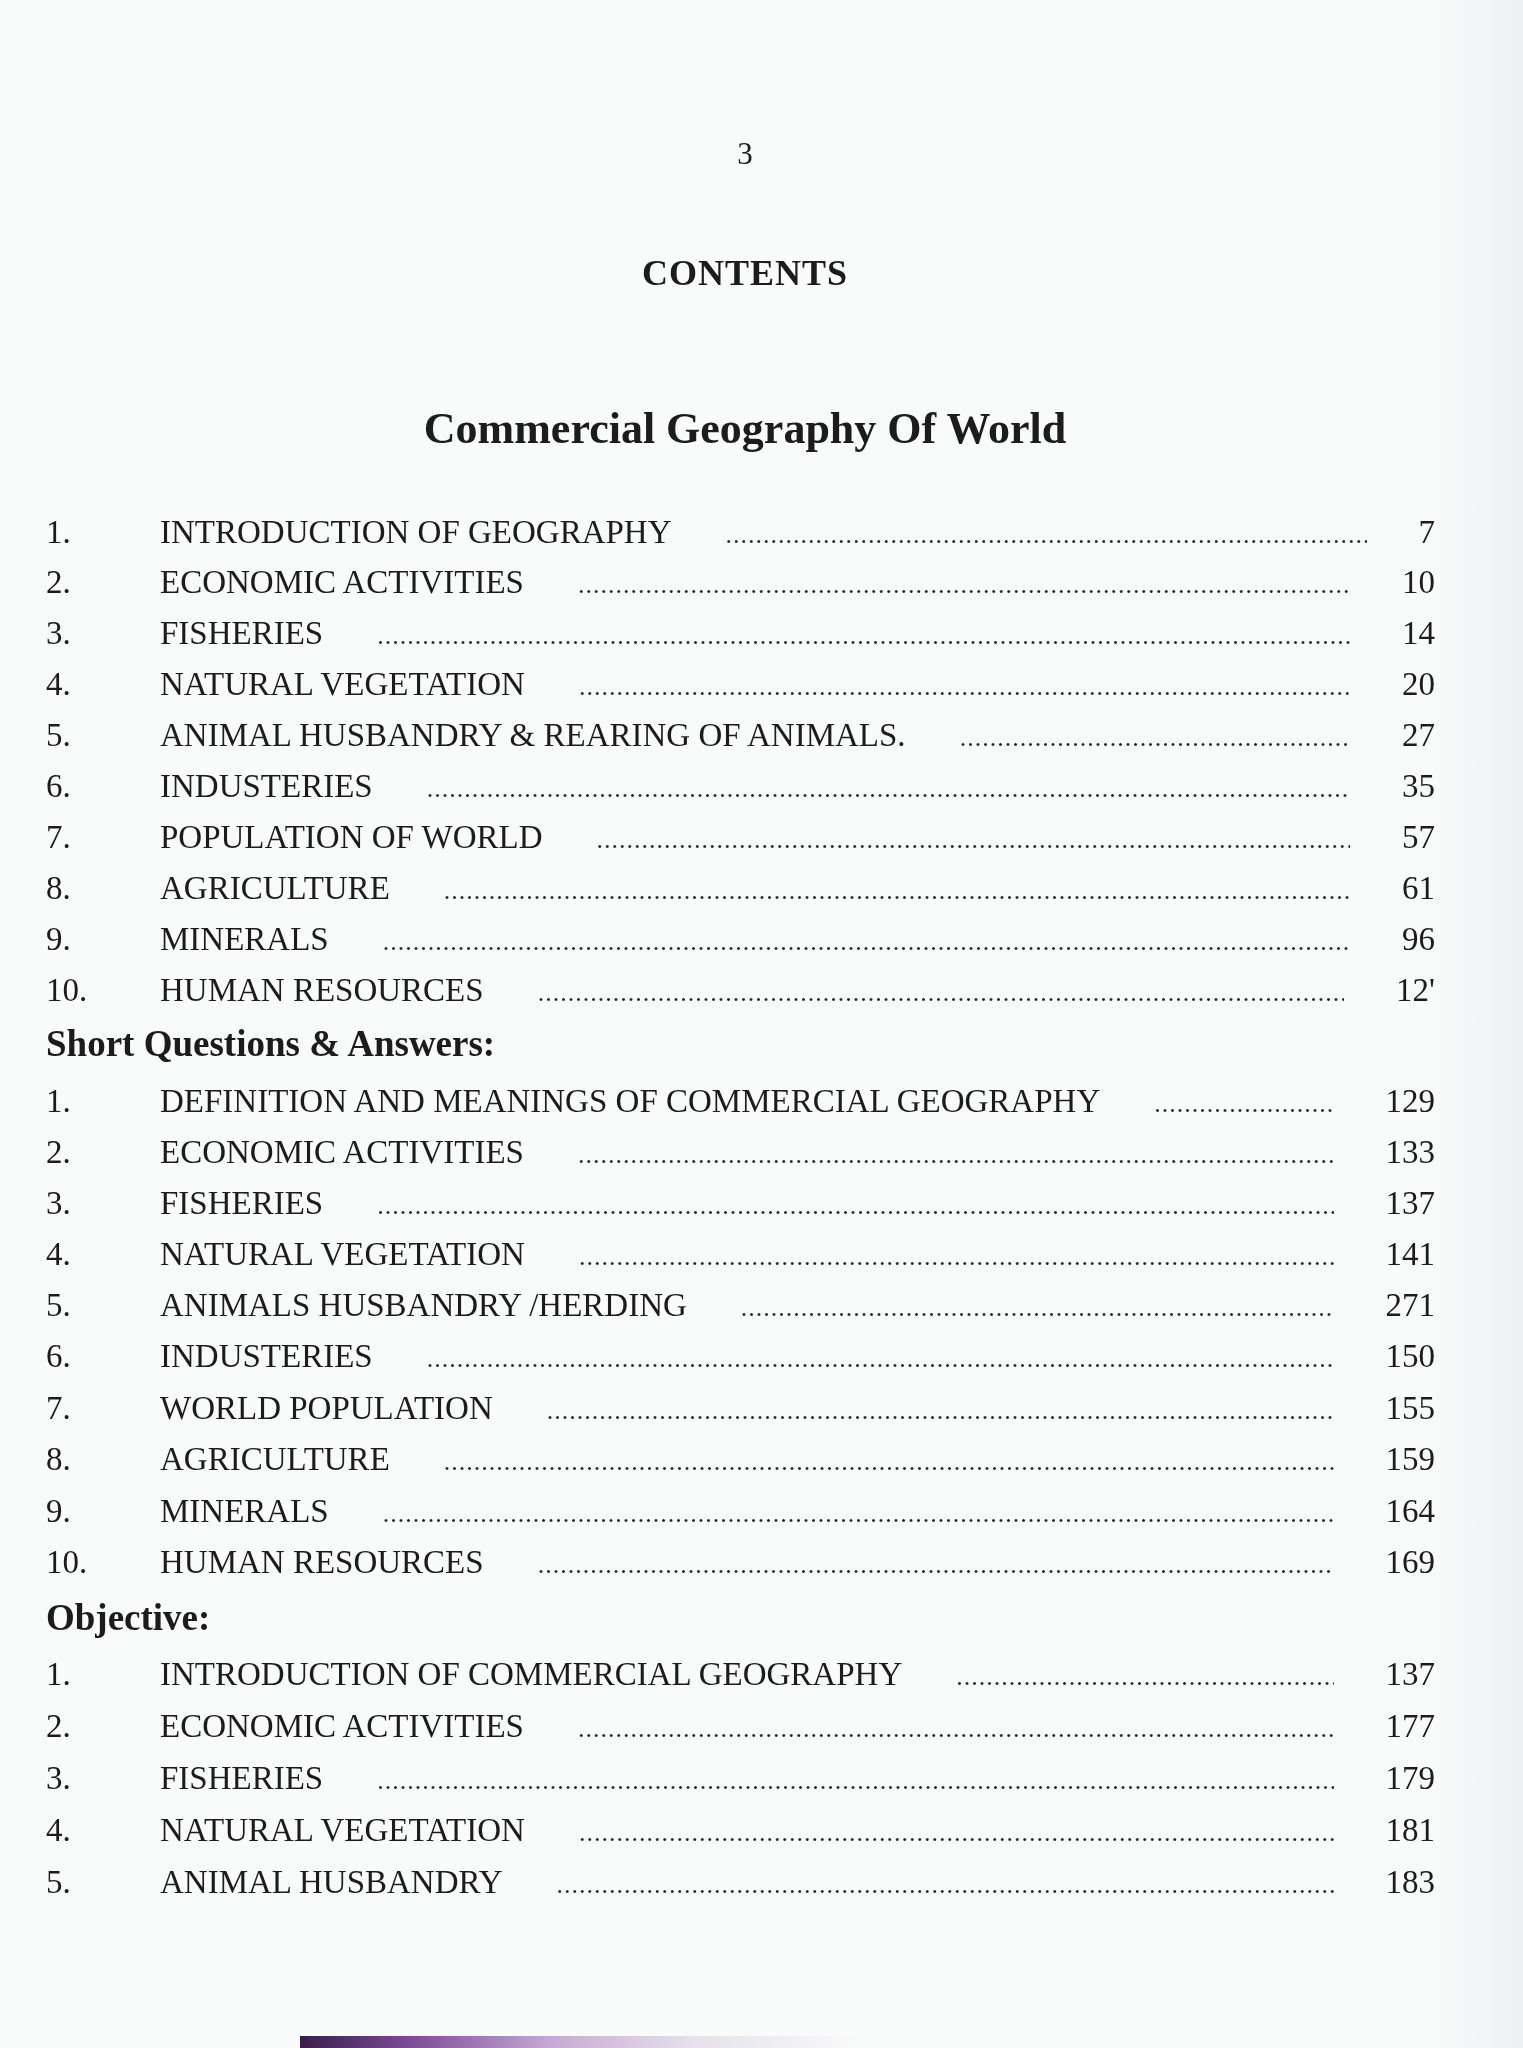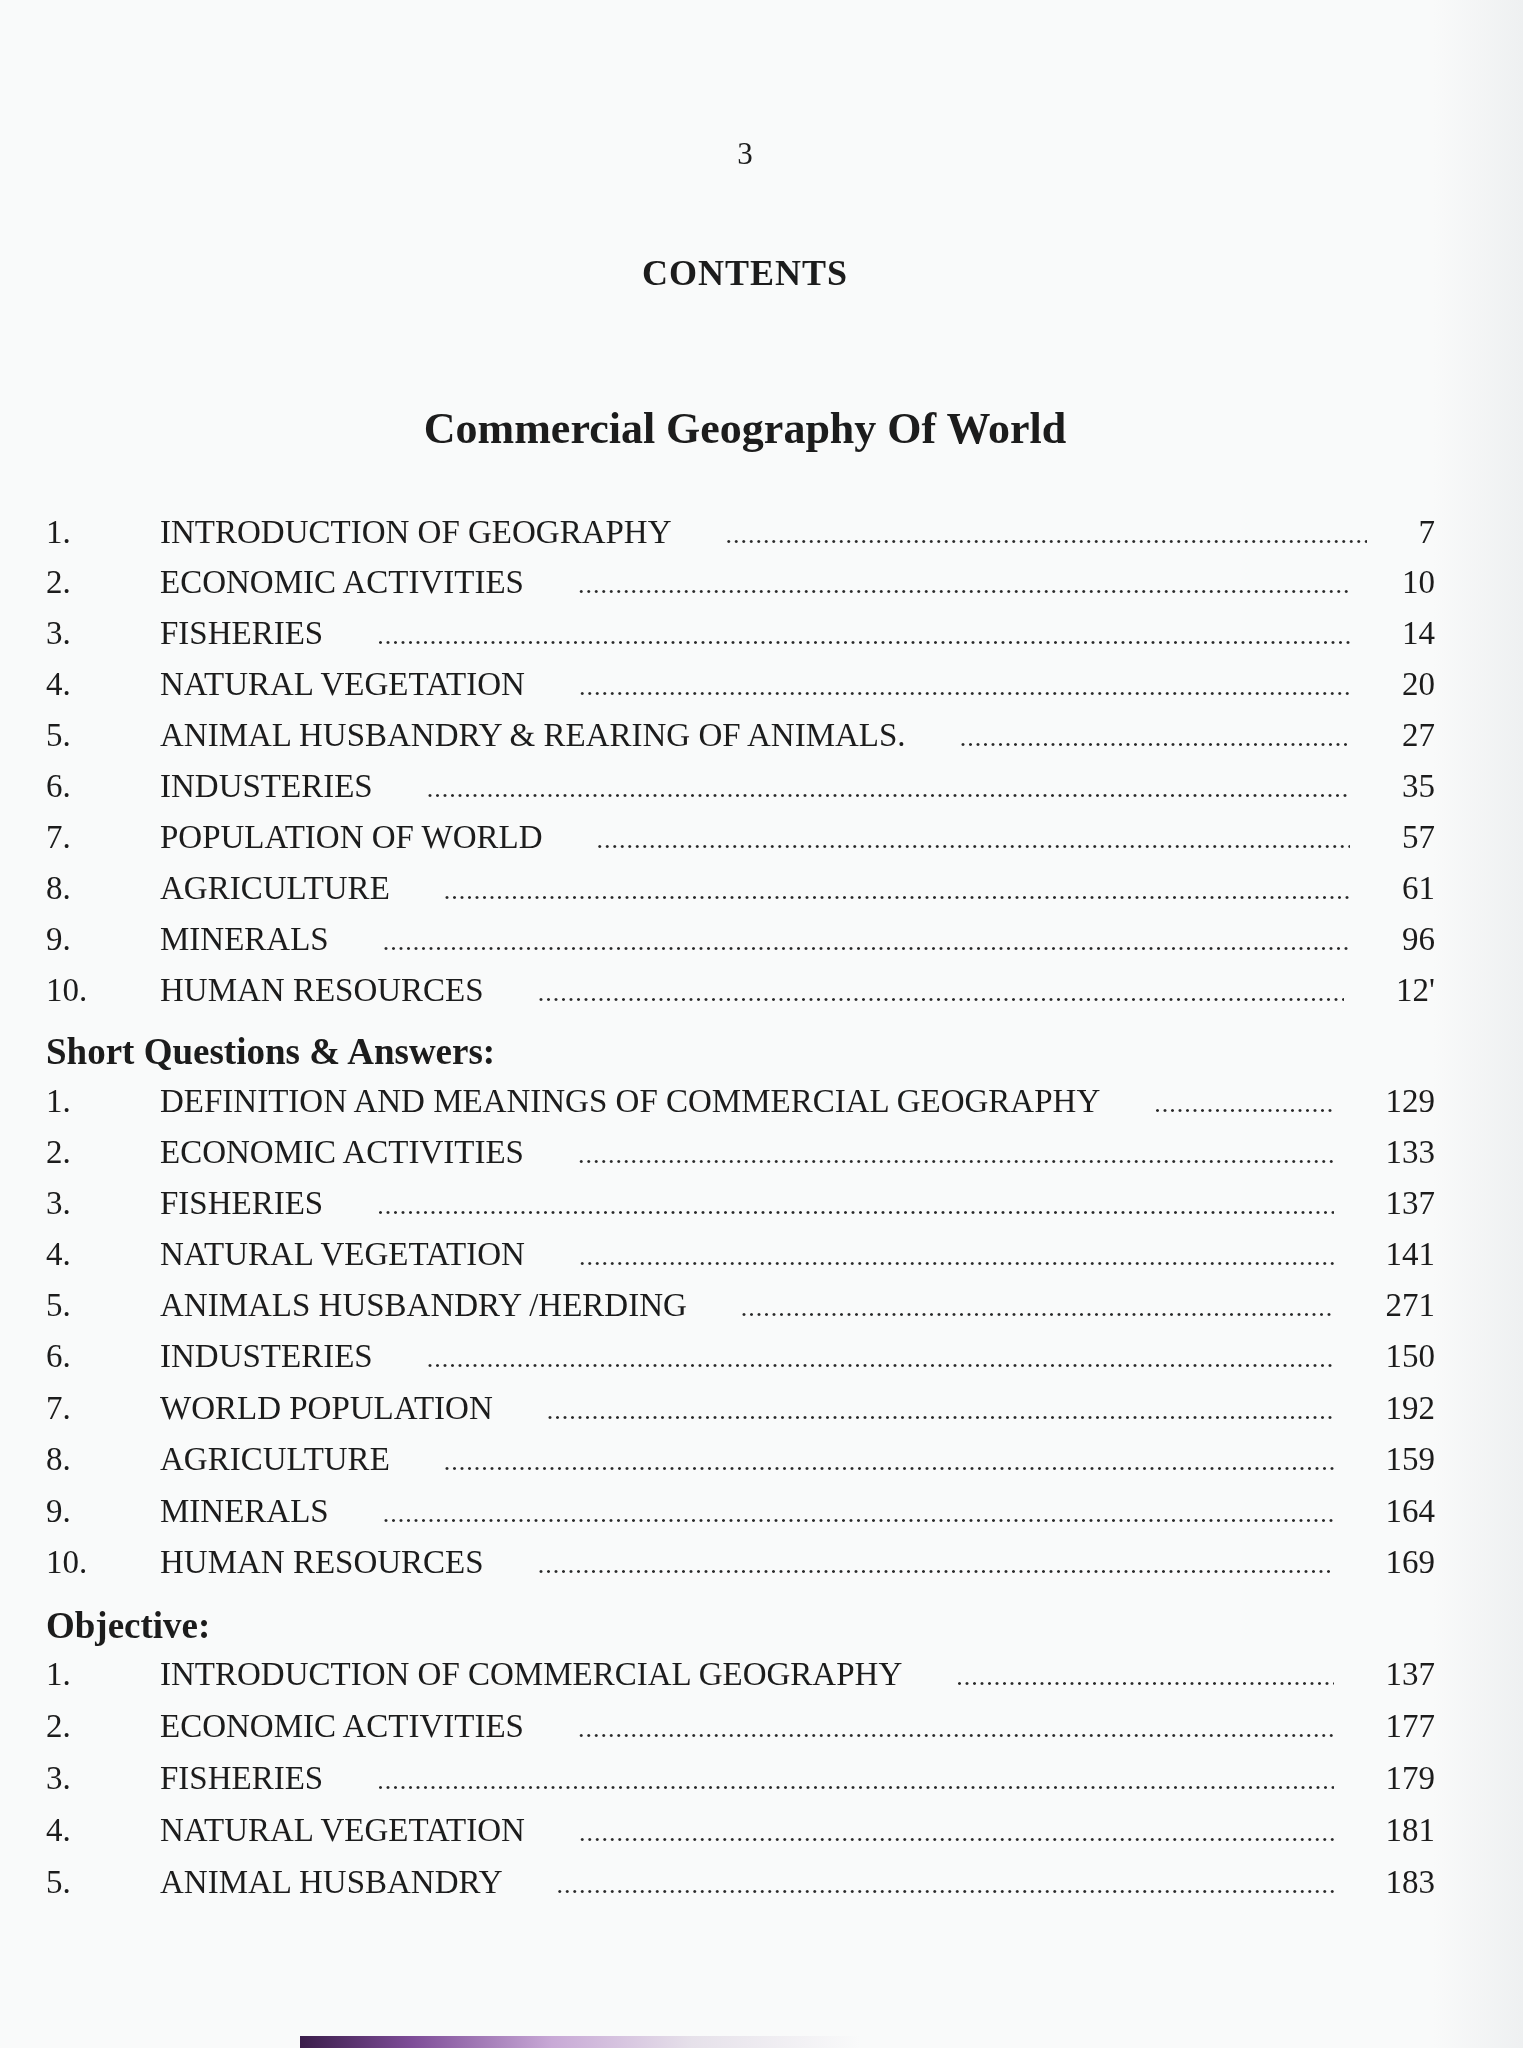--- a/index.html
+++ b/index.html
@@ -37,21 +37,21 @@
   .label { white-space: nowrap; padding-right: 6px; }
   .leader {
     flex: 1; overflow: hidden; white-space: nowrap; letter-spacing: 1px;
     font-size: 26px; color: #2a2a2a;
   }
   .leader::after {
     content: "..............................................................................................................................................................................................................";
   }
   .pg { white-space: nowrap; padding-left: 4px; text-align: right; }
   .section-head {
-    position: absolute; left: 46px; font-size: 37px; font-weight: bold; margin-top: 8px;
+    position: absolute; left: 46px; font-size: 37px; font-weight: bold;
   }
   .purple-bar {
     position: absolute; left: 300px; top: 2036px; width: 560px; height: 12px;
     background: linear-gradient(to right, #3a1d4a 0%, #7e4d98 20%, #c8a9d6 45%, #e6e1ea 70%, rgba(240,240,245,0) 100%);
   }
 </style>
 </head>
 <body>
 
 <div class="page">
@@ -192,21 +192,21 @@
           <span class="label">INDUSTERIES</span>
           <span class="leader"></span>
           <span class="pg">150</span>
         </div>
       </div>
     <div class="row" style="top:1385px">
         <span class="num">7.</span>
         <div class="entry">
           <span class="label">WORLD POPULATION</span>
           <span class="leader"></span>
-          <span class="pg">192</span>
+          <span class="pg">155</span>
         </div>
       </div>
     <div class="row" style="top:1436px">
         <span class="num">8.</span>
         <div class="entry">
           <span class="label">AGRICULTURE</span>
           <span class="leader"></span>
           <span class="pg">159</span>
         </div>
       </div>

